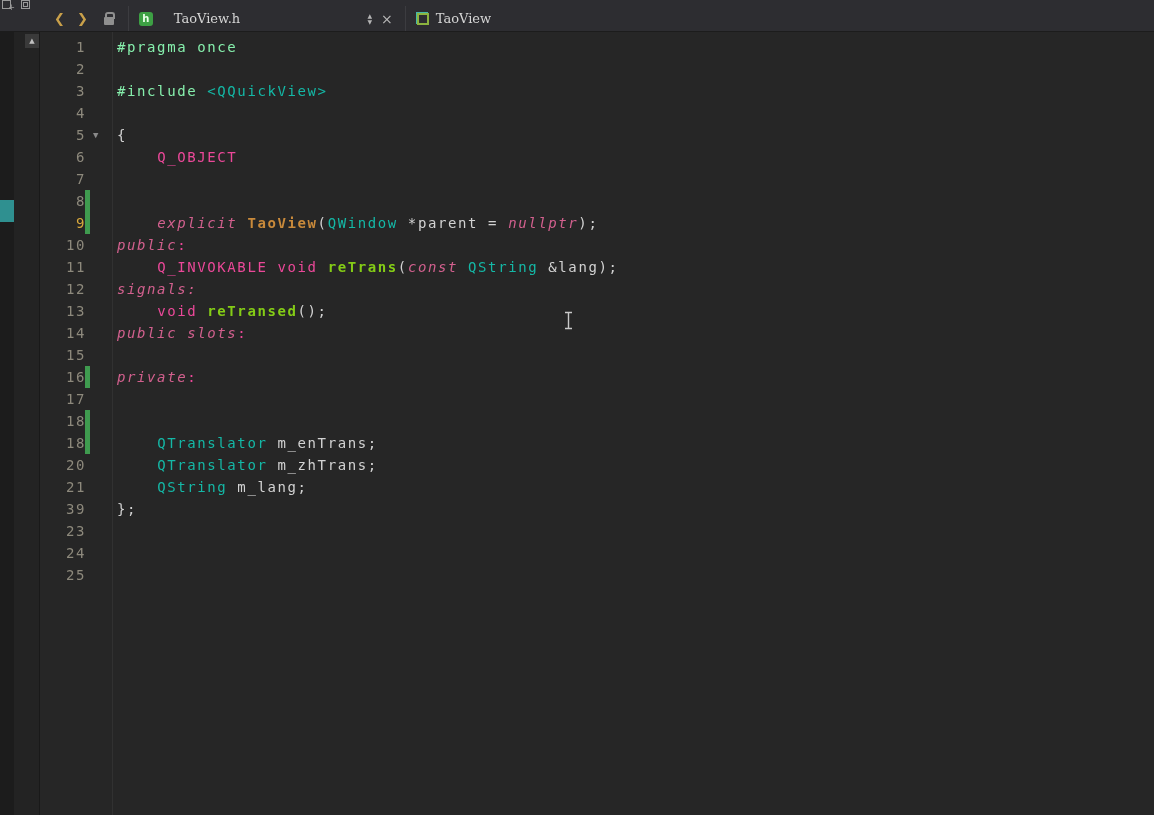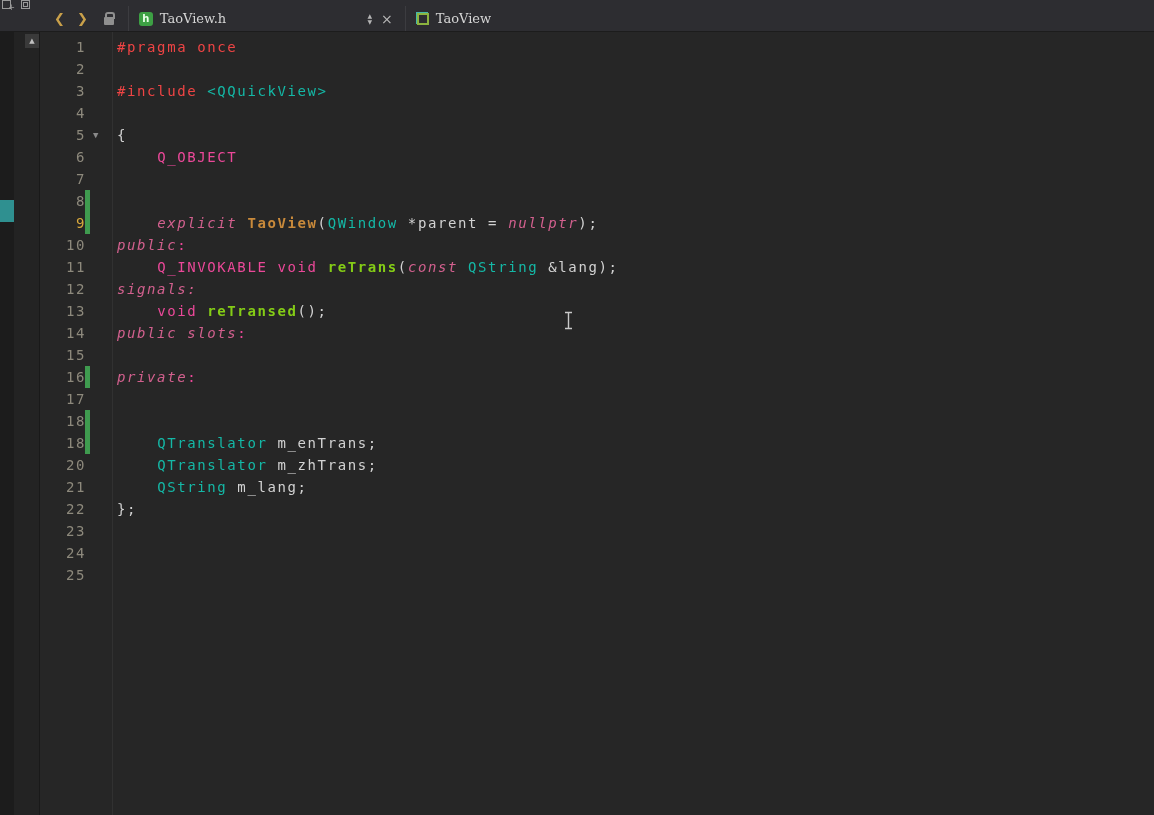--- a/index.html
+++ b/index.html
@@ -19,21 +19,21 @@
   .nav { color:#c9a04a; font-size:13px; font-weight:bold; line-height:26px; padding:0 6px; cursor:default; }
   .lock { position:relative; width:10px; height:8px; background:#8f8f8f; border-radius:1px;
           align-self:center; margin:4px 14px 0 10px; }
   .lock::before { content:""; position:absolute; top:-5px; left:1px; width:6px; height:5px;
                   border:2px solid #8f8f8f; border-bottom:none; border-radius:3px 3px 0 0; }
 
   .filetab { display:flex; align-items:center; gap:7px; padding:0 10px;
              border-left:1px solid #3c3c40; border-right:1px solid #3c3c40; min-width:278px; }
   .fileicon { width:14px; height:14px; background:#3da044; border-radius:3px; color:#eaffea;
               font-size:10px; font-weight:bold; display:flex; align-items:center; justify-content:center; }
-  .filename { font-family:"DejaVu Serif", serif; font-size:13px; color:#d6d6d6; flex:1; }
+  .filename { font-family:"DejaVu Serif", serif; font-size:13px; color:#d6d6d6; flex:1;margin-left:14px; }
   .spinner { display:flex; flex-direction:column; justify-content:center; color:#b5b5b5; }
   .spinner i { font-style:normal; font-size:6px; line-height:6px; }
   .closebtn { color:#b8b8b8; font-size:14px; line-height:14px; padding:0 2px; }
 
   .symbolbox { display:flex; align-items:center; gap:7px; padding:0 10px; }
   .classicon { position:relative; width:13px; height:13px; display:inline-block; }
   .classicon::before { content:""; position:absolute; left:0; top:0; width:8px; height:8px; border:2px solid #44b8a8; }
   .classicon::after  { content:""; position:absolute; right:0; bottom:0; width:8px; height:8px; border:2px solid #8cb33f; background:#2d2d31; }
   .symbolname { font-family:"DejaVu Serif", serif; font-size:13px; color:#d6d6d6; }
 
@@ -50,21 +50,21 @@
   .gl { height:22px; display:flex; }
   .num { width:46px; text-align:right; color:#8d897c; line-height:22px; }
   .num.cur { color:#d9a93c; }
   .zone { position:relative; width:26px; }
   .vcs { position:absolute; left:-1px; top:0; width:5px; height:22px; background:#3f9b4f; }
   .fold { position:absolute; left:7px; top:0; line-height:22px; color:#8a8a8a; font-size:9px; letter-spacing:0; }
 
   .codearea { flex:1; padding:4px 0 0 4px; font-family:"DejaVu Sans Mono", monospace;
               font-size:14px; letter-spacing:1.6px; overflow:hidden; }
   .cl { height:22px; line-height:22px; white-space:pre; }
-  .tok-pp  { color:#ef4444; }
+  .tok-pp  { color:#86efac; }
   .tok-kw  { color:#ec4899; }
   .tok-kwi { color:#d2608e; font-style:italic; }
   .tok-cls { color:#c98a3b; font-weight:bold; }
   .tok-type, .tok-orange { color:#14b8a6; }
   .tok-fn  { color:#84cc16; font-weight:bold; }
   .tok-pl  { color:#d2d2d2; }
 
   .ibeam { position:absolute; left:562px; top:311px; }
 </style>
 </head>
@@ -193,21 +193,21 @@
         </div>
         <div class="gl">
           <span class="num">20</span>
           <span class="zone"></span>
         </div>
         <div class="gl">
           <span class="num">21</span>
           <span class="zone"></span>
         </div>
         <div class="gl">
-          <span class="num">22</span>
+          <span class="num">39</span>
           <span class="zone"></span>
         </div>
         <div class="gl">
           <span class="num">23</span>
           <span class="zone"></span>
         </div>
         <div class="gl">
           <span class="num">24</span>
           <span class="zone"></span>
         </div>

